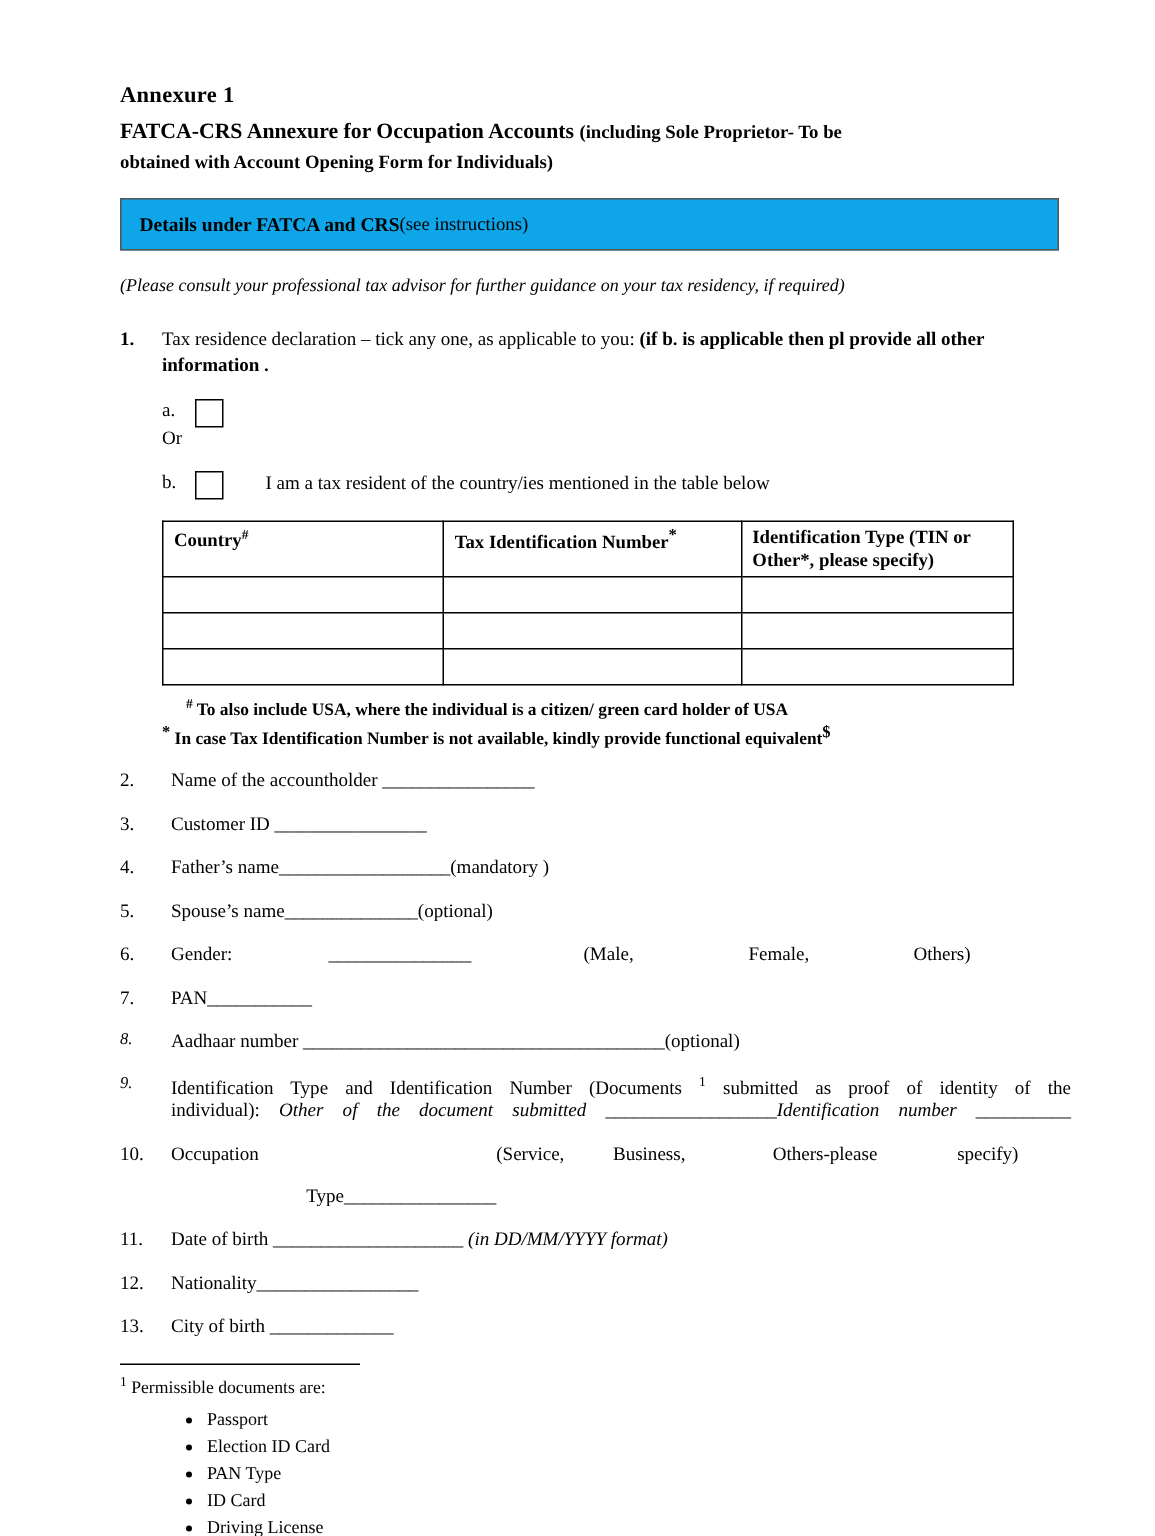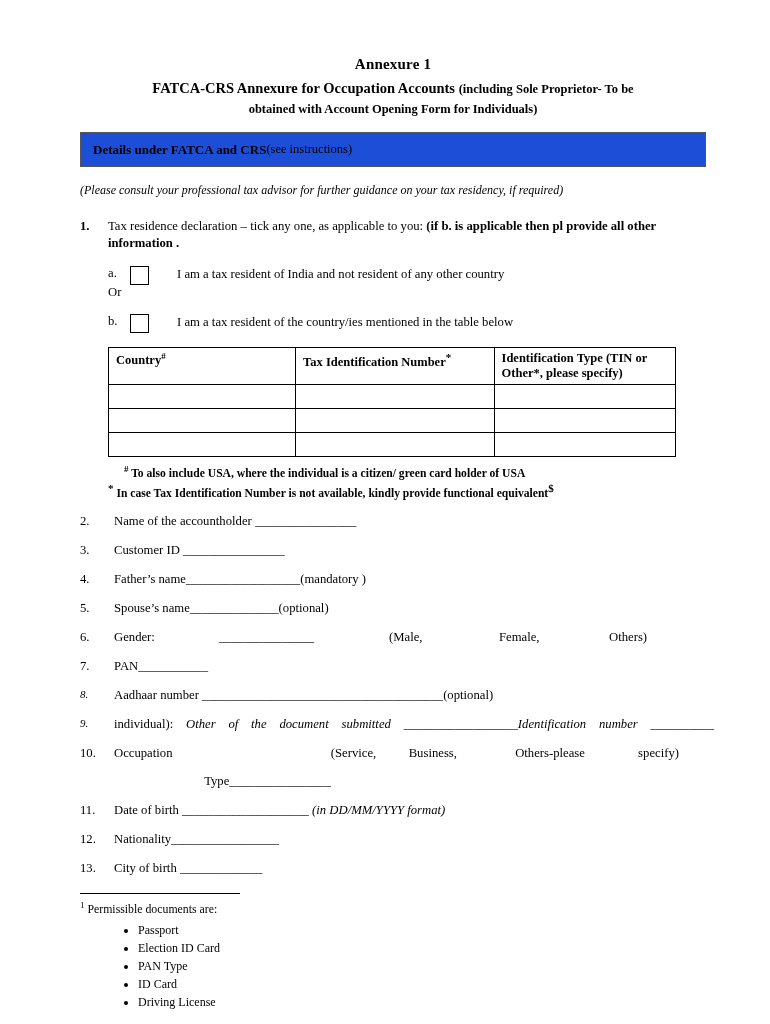--- a/index.html
+++ b/index.html
@@ -16,21 +16,21 @@
     overflow: hidden;
   }
   .page {
     position: relative;
     width: 770px;
     height: 1024px;
     box-sizing: border-box;
     padding: 56px 64px 0 80px;
   }
   .title-block {
-    text-align: center;
+    text-align: left;
   }
   .doc-title {
     font-size: 15px;
     font-weight: bold;
     margin: 0 0 6px 0;
     letter-spacing: .2px;
   }
   .doc-subtitle {
     font-size: 14.5px;
     font-weight: bold;
@@ -66,21 +66,21 @@
   }
   .acct-cell {
     flex: 1;
     border-right: 1px solid #000;
   }
   .acct-cell:last-child { border-right: none; }
 
   .section-bar {
     margin-top: 14px;
     border: 1px solid #555;
-    background: #1d4ed8;
+    background: #0ea5e9;
     height: 35px;
     display: flex;
     align-items: center;
     padding-left: 12px;
     box-sizing: border-box;
     width: 626px;
   }
   .section-bar .bar-main {
     font-size: 13px;
     font-weight: bold;
@@ -247,21 +247,20 @@
   <div class="item q1">
     <div class="num">1.</div>
     <div class="body">
       <span>Tax residence declaration – tick any one, as applicable to you: </span><span class="bold">(if b. is applicable then pl provide all other information .</span>
     </div>
   </div>
 
   <div class="opt-row indent-1">
     <div class="opt-label">a.</div>
     <div class="checkbox"></div>
-    <div class="opt-text">I am a tax resident of India and not resident of any other country</div>
   </div>
 
   <div class="or-text indent-1">Or</div>
 
   <div class="opt-row indent-1">
     <div class="opt-label">b.</div>
     <div class="checkbox"></div>
     <div class="opt-text">I am a tax resident of the country/ies mentioned in the table below</div>
   </div>
 
@@ -340,20 +339,23 @@
     </div>
 
     <div class="field-line">
       <div class="num ital" style="font-size:11px;">8.</div>
       <div class="txt">Aadhaar number ______________________________________(optional)</div>
     </div>
 
     <div class="field-line">
       <div class="num ital" style="font-size:11px;">9.</div>
       <div class="txt">
+        <div class="justify-line" style="width:600px;">
+          <span>Identification Type   and Identification Number </span><span>(Documents </span><sup>1</sup><span> submitted as proof of identity of the</span>
+        </div>
         <div class="justify-line" style="width:600px;">
           <span>individual): </span><span class="ital">Other of the document submitted </span><span>__________________</span><span class="ital">Identification number</span><span>  __________</span>
         </div>
       </div>
     </div>
 
     <div class="field-line">
       <div class="num">10.</div>
       <div class="txt">
         <div class="occ-row">

